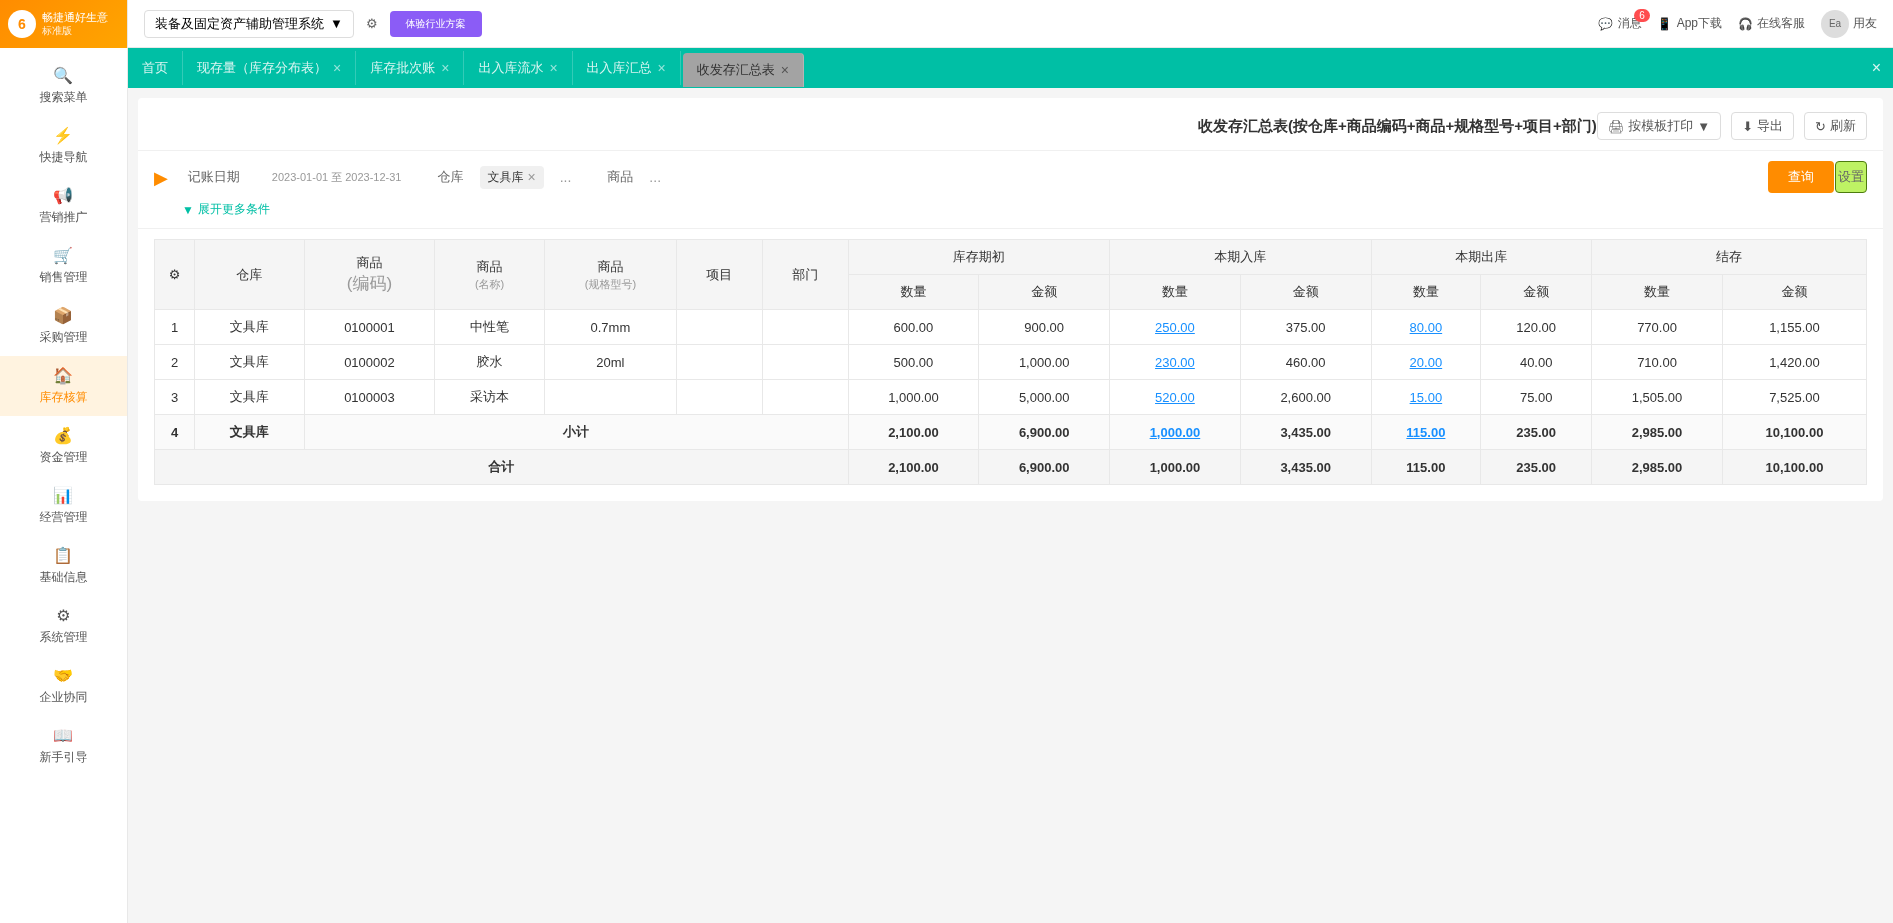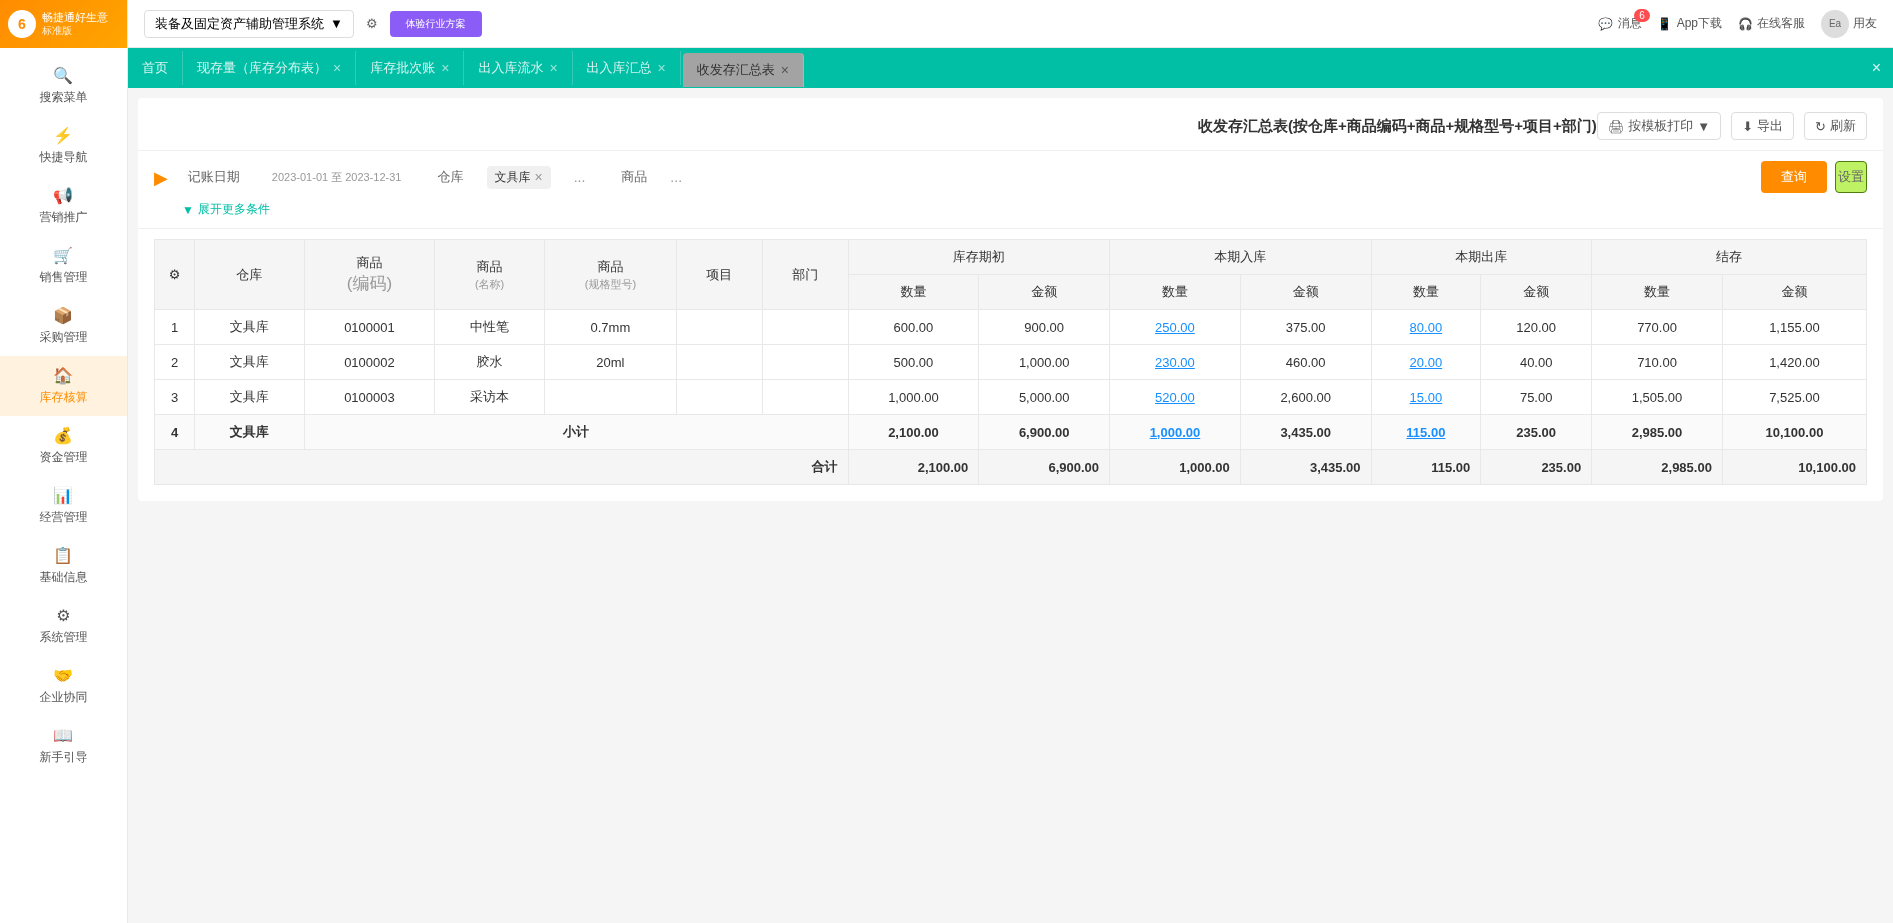--- a/index.html
+++ b/index.html
@@ -42,39 +42,39 @@
 
     
     .page-header { padding: 14px 16px 10px; border-bottom: 1px solid #f0f0f0; display: flex; align-items: center; justify-content: flex-end; }
     .page-title { font-size: 15px; font-weight: 600; color: #333; }
     .header-actions { display: flex; gap: 10px; align-items: center; }
     .header-btn { display: flex; align-items: center; gap: 4px; color: #555; font-size: 13px; cursor: pointer; border: 1px solid #ddd; border-radius: 4px; padding: 4px 10px; }
 
     
     .filter-bar { padding: 10px 16px; background: #fff; border-bottom: 1px solid #f0f0f0; }
     .filter-row { display: flex; align-items: center; gap: 16px; flex-wrap: wrap; }
-    .filter-section { display: flex; align-items: center; gap: 23px; }
+    .filter-section { display: flex; align-items: center; gap: 16px; }
     .filter-label { color: #666; font-size: 13px; white-space: nowrap; }
     .filter-dates { display: flex; gap: 6px; align-items: center; }
     .date-btn { padding: 3px 8px; border: 1px solid #ddd; border-radius: 3px; font-size: 12px; cursor: pointer; color: #555; background: #fff; }
     .date-btn.active { background: #ff8c00; color: #fff; border-color: #ff8c00; }
     .filter-tag { display: flex; align-items: center; gap: 4px; background: #f0f0f0; border-radius: 4px; padding: 3px 8px; font-size: 12px; color: #333; }
     .filter-tag-close { cursor: pointer; color: #999; font-size: 14px; }
     .filter-more { color: #999; cursor: pointer; font-size: 14px; }
     .expand-btn { display: flex; align-items: center; gap: 4px; color: #00bfa5; font-size: 12px; cursor: pointer; margin-top: 8px; }
     .collapse-arrow { color: #ff8c00; cursor: pointer; font-size: 18px; margin-right: 4px; margin-top: 2px; }
 
     
     .table-container { padding: 0 16px 16px; overflow-x: auto; }
     table { width: 100%; border-collapse: collapse; font-size: 13px; margin-top: 10px; }
     thead tr th { background: #f5f5f5; padding: 8px 10px; text-align: center; color: #333; font-weight: 500; border: 1px solid #e8e8e8; white-space: nowrap; }
     tbody tr td { padding: 8px 10px; text-align: center; border: 1px solid #e8e8e8; color: #333; }
     tbody tr.subtotal { font-weight: bold; background: #fafafa; }
     .number-link { color: #1890ff; text-decoration: underline; cursor: pointer; }
-    tfoot tr td { padding: 8px 10px; text-align: right; border: 1px solid #e8e8e8; color: #333; font-weight: bold; background: #f5f5f5; }
+    tfoot tr td { padding: 8px 10px; text-align: center; border: 1px solid #e8e8e8; color: #333; font-weight: bold; background: #f5f5f5; }
   </style>
 </head>
 <body>
 
 <div class="sidebar">
   <div class="sidebar-header">
     <div class="sidebar-logo">6</div>
     <div>
       <div class="sidebar-title">畅捷通好生意</div>
       <div class="sidebar-subtitle">标准版</div>
@@ -228,21 +228,21 @@
               <span class="filter-tag-close">×</span>
             </div>
             <span class="filter-more">...</span>
           </div>
 
           <div class="filter-section" style="margin-left: 20px;">
             <span class="filter-label">商品</span>
             <span class="filter-more">...</span>
           </div>
 
-          <div style="margin-left: auto; display:flex; gap: 8px;">
+          <div style="margin-left: auto; display:flex; gap: 1px;">
             <button style="background:#ff8c00; color:#fff; border:none; border-radius:4px; padding:6px 20px; font-size:13px; cursor:pointer;">查询</button>
             <button style="background:#bef264; color:#666; border:1px solid #4d7c0f; border-radius:4px; padding:6px 2px; font-size:13px; cursor:pointer;">设置</button>
           </div>
         </div>
         <div style="margin-top: 8px; margin-left: 28px;">
           <div class="expand-btn">
             <span>▼</span>
             <span>展开更多条件</span>
           </div>
         </div>

